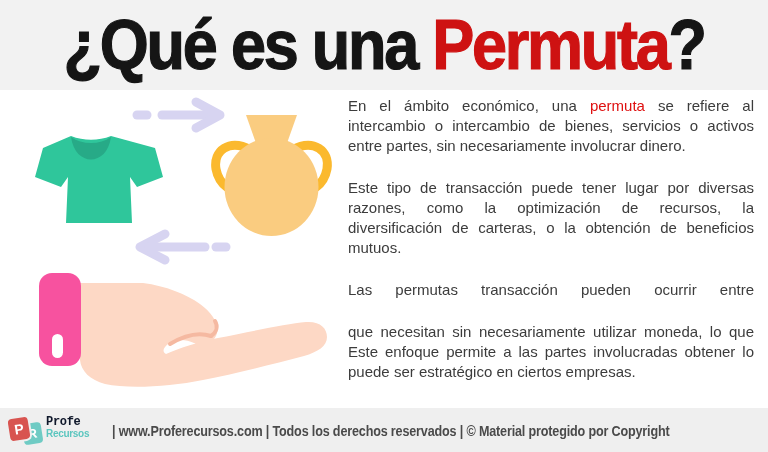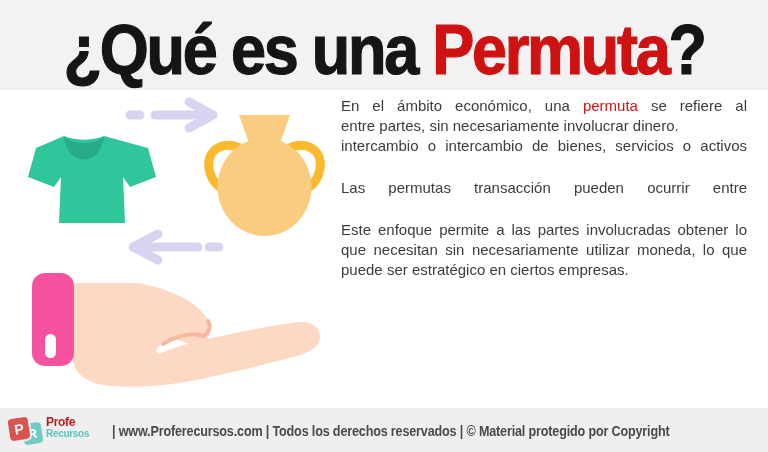--- a/index.html
+++ b/index.html
@@ -5,32 +5,32 @@
   html,body{margin:0;padding:0;}
   body{
     width:768px;height:452px;position:relative;overflow:hidden;
     background:#ffffff;
     font-family:"Liberation Sans", sans-serif;
   }
   
   .header{
     position:absolute;left:0;top:0;width:768px;height:90px;
     background:#F2F2F2;
-    display:flex;align-items:flex-end;justify-content:center;
+    display:flex;align-items:center;justify-content:center;
   }
   .title{
     margin:0;white-space:nowrap;
     font-size:70px;font-weight:bold;letter-spacing:-2.5px;
     color:#151515;
     -webkit-text-stroke:1.2px currentColor;
     transform:scaleX(.90);transform-origin:center;
   }
   .title .red{color:#CE1212;-webkit-text-stroke:1.2px currentColor;}
   
-  .content{position:absolute;left:1px;top:90px;width:660px;height:318px;background:#ffffff;padding-left:17px;}
+  .content{position:absolute;left:8px;top:90px;width:660px;height:318px;background:#ffffff;padding-left:17px;}
   .illus{position:absolute;left:0;top:0;}
   .article{
     position:absolute;left:340px;top:6px;width:406px;
     color:#3C3C3C;font-size:15px;line-height:20px;
   }
   .para{margin:0 0 22px 0;}
   .line{display:block;text-align:justify;text-align-last:justify;text-justify:inter-word;}
   .line.last{text-align-last:left;}
   .hl{color:#DF1010;}
   
@@ -42,21 +42,21 @@
   .sq{
     position:absolute;border-radius:4px;
     display:flex;align-items:center;justify-content:center;
     color:#fff;font-weight:bold;transform:rotate(-9deg);
   }
   .sq-p{left:9px;top:10px;width:20px;height:22px;background:#D85450;z-index:2;
         box-shadow:0 0 0 2px #EFEFEF;font-size:14px;}
   .sq-r{left:23px;top:15px;width:19px;height:21px;background:#6FCBC4;z-index:1;font-size:13px;}
   .brand-name{position:absolute;left:46px;top:9px;z-index:3;line-height:11px;
               font-weight:bold;letter-spacing:-0.3px;white-space:nowrap;}
-  .bn1{display:block;color:#b91c1c;font-size:12px;}
+  .bn1{display:block;color:#0f172a;font-size:12px;font-family:Liberation Mono, monospace;}
   .bn2{display:block;color:#5CC6BF;font-size:10px;}
   .footer-text{
     position:absolute;left:112px;top:50%;
     transform:translateY(-50%) scaleX(.84);transform-origin:left center;
     font-size:15px;font-weight:bold;color:#4A4A4A;white-space:nowrap;
     letter-spacing:-0.2px;
   }
 </style>
 </head>
 <body>
@@ -120,32 +120,38 @@
         <path fill="none" stroke="#F5B9A1" stroke-width="4" stroke-linecap="round" d="M 203,246 C 209,242 210,236 207,231"></path>
         <rect x="31" y="183" width="42" height="93" rx="13" fill="#F7529F"></rect>
         <rect x="44" y="244" width="11" height="24" rx="5.5" fill="#ffffff"></rect>
       </g>
     </svg>
 
     <div class="article">
 
       <p class="para">
         <span class="line"><span>En el ámbito económico, una </span><span class="hl">permuta</span><span> se refiere al</span></span>
+        <span class="line">intercambio o intercambio de bienes, servicios o activos</span>
         <span class="line last">entre partes, sin necesariamente involucrar dinero.</span>
-        <span class="line">intercambio o intercambio de bienes, servicios o activos</span>
       </p>
 
+      <p class="para">
+        <span class="line">Este tipo de transacción puede tener lugar por diversas</span>
+        <span class="line">razones, como la optimización de recursos, la</span>
+        <span class="line">diversificación de carteras, o la obtención de beneficios</span>
+        <span class="line last">mutuos.</span>
+      </p>
 
       <p class="para">
         <span class="line">Las permutas transacción pueden ocurrir entre</span>
       </p>
 
       <p class="para">
+        <span class="line">que necesitan sin necesariamente utilizar moneda, lo que</span>
         <span class="line">Este enfoque permite a las partes involucradas obtener lo</span>
-        <span class="line">que necesitan sin necesariamente utilizar moneda, lo que</span>
         <span class="line last">puede ser estratégico en ciertos empresas.</span>
       </p>
 
     </div>
   </div>
 
   <div class="footer">
     <div class="brand">
       <span class="sq sq-r">
           <span>R</span>

